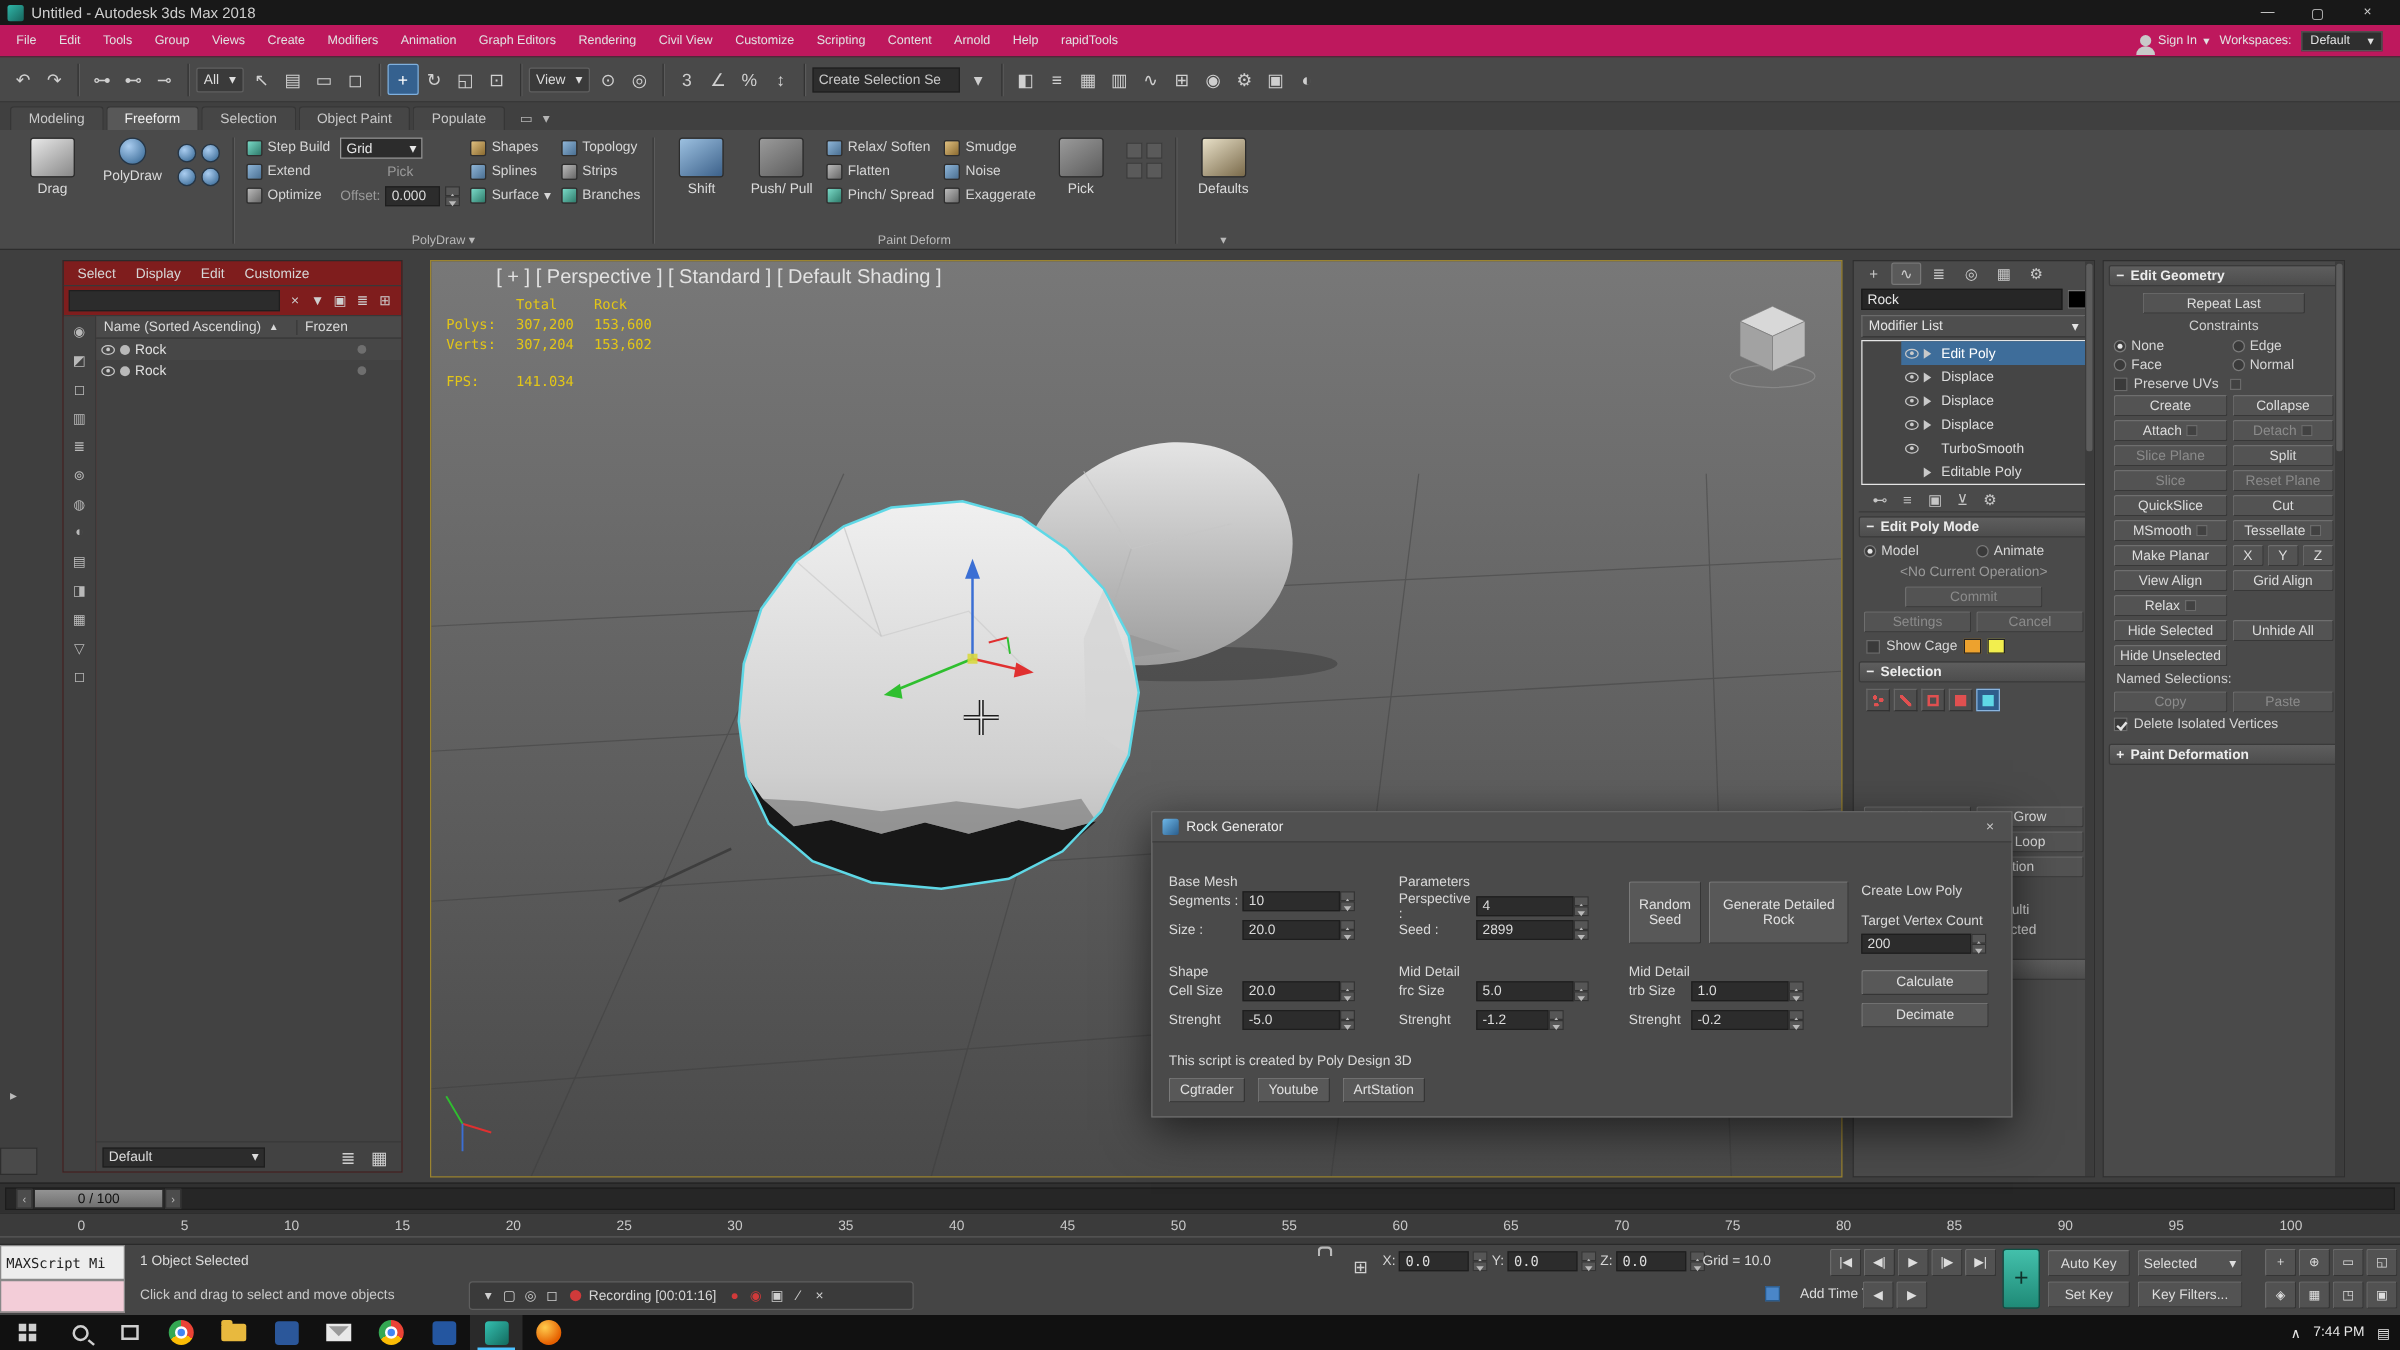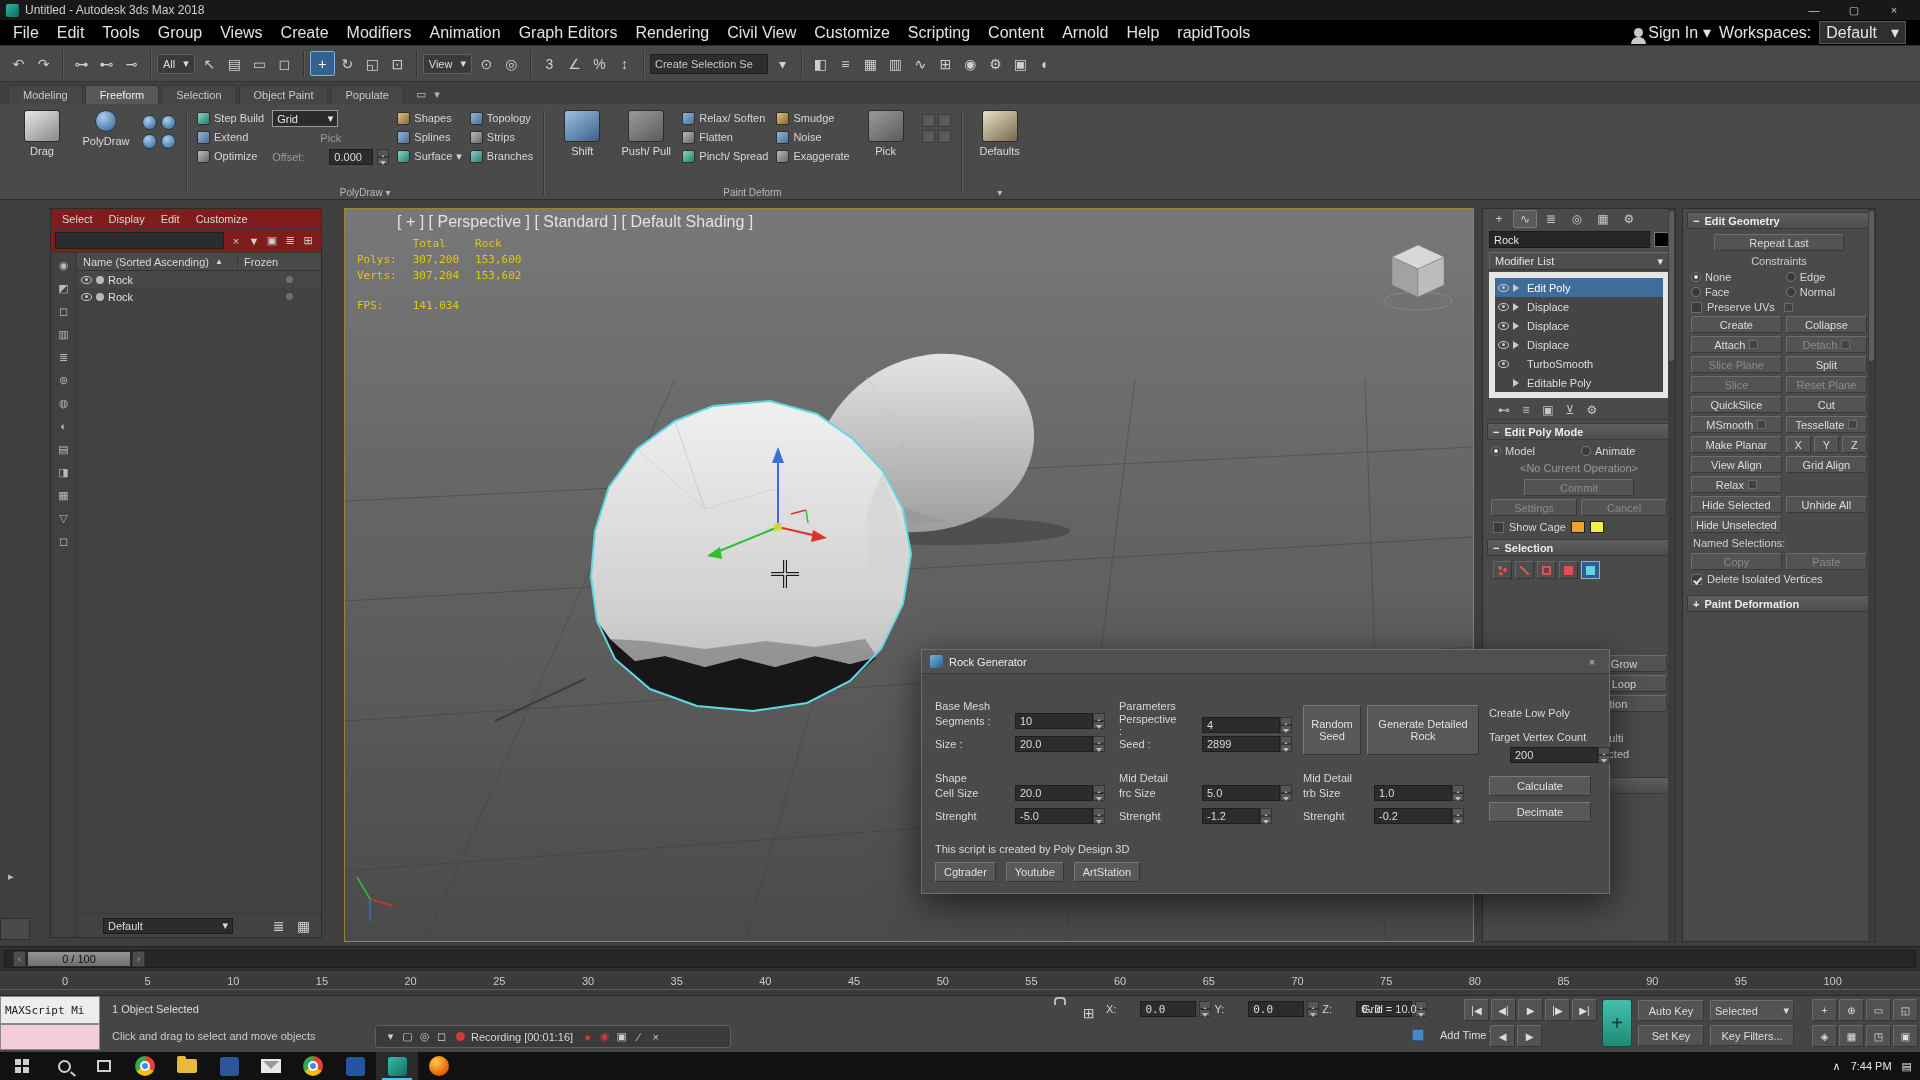--- a/index.html
+++ b/index.html
@@ -10,21 +10,21 @@
 
   #app { position:absolute; inset:0; }
 
   
   .titlebar { left:0; top:0; width:1920px; height:20px; background:#181818; display:flex; align-items:center; padding:0 6px; gap:6px; color:#cfcfcf; font-size:12px; }
   .applogo { width:13px; height:13px; border-radius:2px; background:linear-gradient(135deg,#2fb6a8,#17645c); }
   .wbtns { margin-left:auto; display:flex; }
   .wbtn { width:40px; height:20px; display:flex; align-items:center; justify-content:center; color:#cfcfcf; font-size:11px; }
 
   
-  .menubar { left:0; top:20px; width:1920px; height:26px; background:#000000; border-bottom:1px solid #2e2e2e; display:flex; align-items:center; padding:0 4px; font-size:16px; color:#e2e2e2; }
+  .menubar { left:0; top:20px; width:1920px; height:26px; background:#be185d; border-bottom:1px solid #2e2e2e; display:flex; align-items:center; padding:0 4px; font-size:10px; color:#e2e2e2; }
   .menuitem { padding:0 9px; height:100%; display:flex; align-items:center; cursor:default; }
   .menu-right { margin-left:auto; display:flex; align-items:center; gap:8px; padding-right:10px; }
   .person { width:9px; height:9px; border-radius:50%; background:#c9c9c9; position:relative; }
   .person::after { content:""; position:absolute; left:-3px; top:9px; width:15px; height:7px; border-radius:7px 7px 0 0; background:#c9c9c9; }
   .ws-dd { background:#2f2f2f; border:1px solid #555; padding:1px 6px; display:flex; gap:14px; align-items:center; }
 
   
   .toolbar { left:0; top:46px; width:1920px; height:36px; background:#494949; border-bottom:1px solid #333; display:flex; align-items:center; padding:0 6px; gap:2px; }
   .ticon { width:25px; height:25px; display:flex; align-items:center; justify-content:center; color:#cfcfcf; font-size:14px; border:1px solid transparent; border-radius:2px; }
   .ticon.on { background:#35618f; border-color:#7fb0de; color:#fff; }
@@ -56,21 +56,21 @@
   .ric.gold { background:linear-gradient(135deg,#e0c080,#8a6a30); }
   .sph { width:15px; height:15px; border-radius:50%; background:radial-gradient(circle at 35% 30%,#aacdf0,#2d5f8c); border:1px solid #253545; }
   .grid-dd { width:66px; height:17px; background:#2c2c2c; border:1px solid #9a9a9a; color:#e8e8e8; display:flex; align-items:center; justify-content:space-between; padding:0 4px; }
   .dim { color:#9a9a9a; }
   .sq4 { display:grid; grid-template-columns:13px 13px; gap:3px; margin-top:4px; }
   .sq4 span { width:13px; height:13px; background:#5a5a5a; border:1px solid #3a3a3a; }
 
   
   .btn { background:#535353; border:1px solid #6e6e6e; border-bottom-color:#383838; border-right-color:#383838; border-radius:2px; color:#ddd; height:17px; display:flex; align-items:center; justify-content:center; padding:0 4px; white-space:nowrap; }
   .btn.dis { color:#8b8b8b; }
-  .fld { background:#2c2c2c; border:1px solid #1e1e1e; color:#dcdcdc; height:16px; display:flex; align-items:center; padding:0 4px;margin-left:21px; }
+  .fld { background:#2c2c2c; border:1px solid #1e1e1e; color:#dcdcdc; height:16px; display:flex; align-items:center; padding:0 4px; }
   .spin { display:flex; flex-direction:column; width:12px; height:16px; }
   .spin i { flex:1; background:#565656; border:1px solid #343434; position:relative; }
   .spin i.up::after { content:""; position:absolute; left:2px; top:2px; border:3px solid transparent; border-bottom:4px solid #b9b9b9; }
   .spin i.dn::after { content:""; position:absolute; left:2px; top:3px; border:3px solid transparent; border-top:4px solid #b9b9b9; }
   .chk { width:11px; height:11px; background:#3a3a3a; border:1px solid #6a6a6a; position:relative; flex:0 0 auto; }
   .chk.checked::after { content:""; position:absolute; left:3px; top:1px; width:3px; height:6px; border-right:2px solid #e2e2e2; border-bottom:2px solid #e2e2e2; transform:rotate(40deg); }
   .radio { width:10px; height:10px; border-radius:50%; background:#3a3a3a; border:1px solid #7a7a7a; position:relative; flex:0 0 auto; }
   .radio.sel::after { content:""; position:absolute; left:2px; top:2px; width:4px; height:4px; border-radius:50%; background:#e6e6e6; }
   .ro-head { height:17px; background:linear-gradient(#5e5e5e,#4d4d4d); border:1px solid #3a3a3a; border-radius:2px; display:flex; align-items:center; gap:5px; padding:0 5px; color:#ececec; font-weight:bold; margin:3px 4px; }
   .sbox { width:9px; height:9px; background:#424242; border:1px solid #6a6a6a; margin-left:4px; flex:0 0 auto; }
@@ -109,21 +109,21 @@
   .cp-right { left:1682px; }
   .cp-scroll { position:absolute; right:0; top:0; width:7px; height:100%; background:#3c3c3c; }
   .cp-scroll::after { content:""; position:absolute; left:1px; top:2px; width:5px; height:150px; background:#5d5d5d; border-radius:2px; }
   .cp-tabs { height:20px; display:flex; align-items:center; gap:2px; padding:0 4px; }
   .cp-tabs span { width:24px; height:18px; display:flex; align-items:center; justify-content:center; color:#c9c9c9; font-size:12px; border-radius:2px; }
   .cp-tabs span.on { background:#5a5a5a; border:1px solid #777; }
   .name-row { display:flex; align-items:center; gap:4px; padding:2px 6px; }
   .name-fld { flex:1; background:#262626; border:1px solid #1a1a1a; height:17px; display:flex; align-items:center; padding:0 4px; color:#e6e6e6; }
   .swatch { width:15px; height:15px; border:1px solid #777; background:#000; }
   .modlist { margin:2px 6px; height:18px; background:#4e4e4e; border:1px solid #6a6a6a; border-bottom-color:#333; border-right-color:#333; display:flex; align-items:center; justify-content:space-between; padding:0 5px; color:#e4e4e4; }
-  .stack { margin:1px 6px; background:#454545; border:6px solid #e5e5e5; }
+  .stack { margin:1px 6px; background:#454545; border:1px solid #e5e5e5;padding-left:31px; }
   .stkrow { height:19px; display:flex; align-items:center; gap:4px; padding:0 3px; color:#dedede; }
   .stkrow.sel { background:#3e6d9a; color:#fff; }
   .stkrow .tri { width:0; height:0; border:4px solid transparent; border-left:6px solid #c9c9c9; flex:0 0 auto; }
   .stkrow.no-arrow .tri { visibility:hidden; }
   .stkrow.no-eye .eye { visibility:hidden; }
   .stack-tools { height:20px; display:flex; align-items:center; gap:4px; padding:0 8px; border-bottom:1px solid #3a3a3a; margin:2px 4px 2px 4px; }
   .stack-tools span { width:18px; height:17px; display:flex; align-items:center; justify-content:center; color:#c6c6c6; font-size:12px; }
   .cp-grid { display:grid; grid-template-columns:1fr 1fr; gap:3px 4px; padding:2px 8px; }
   .span2 { grid-column:1/3; }
   .cp-label { color:#cfcfcf; padding:1px 2px; }

